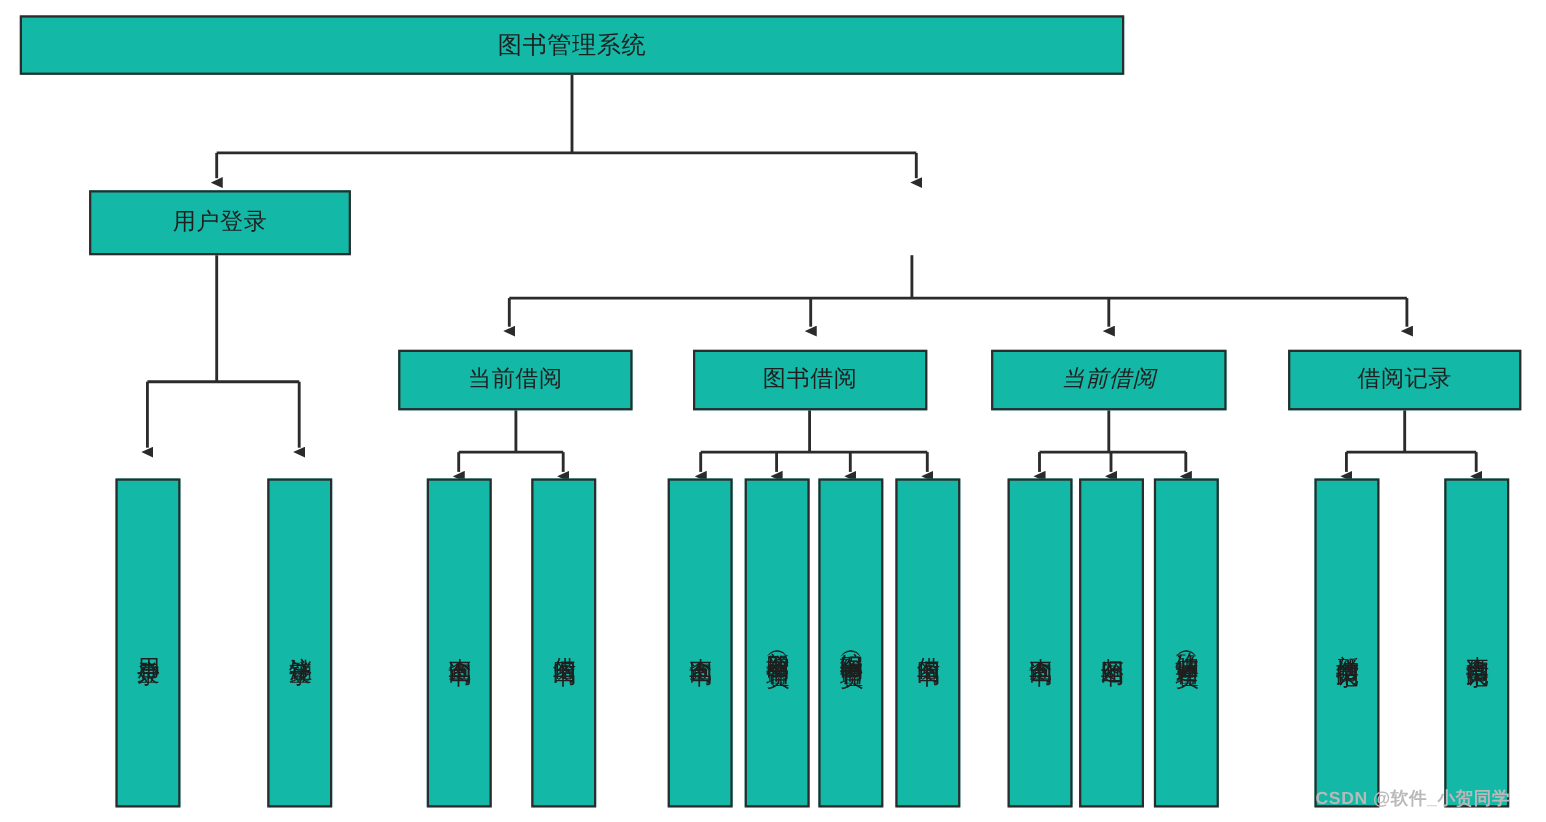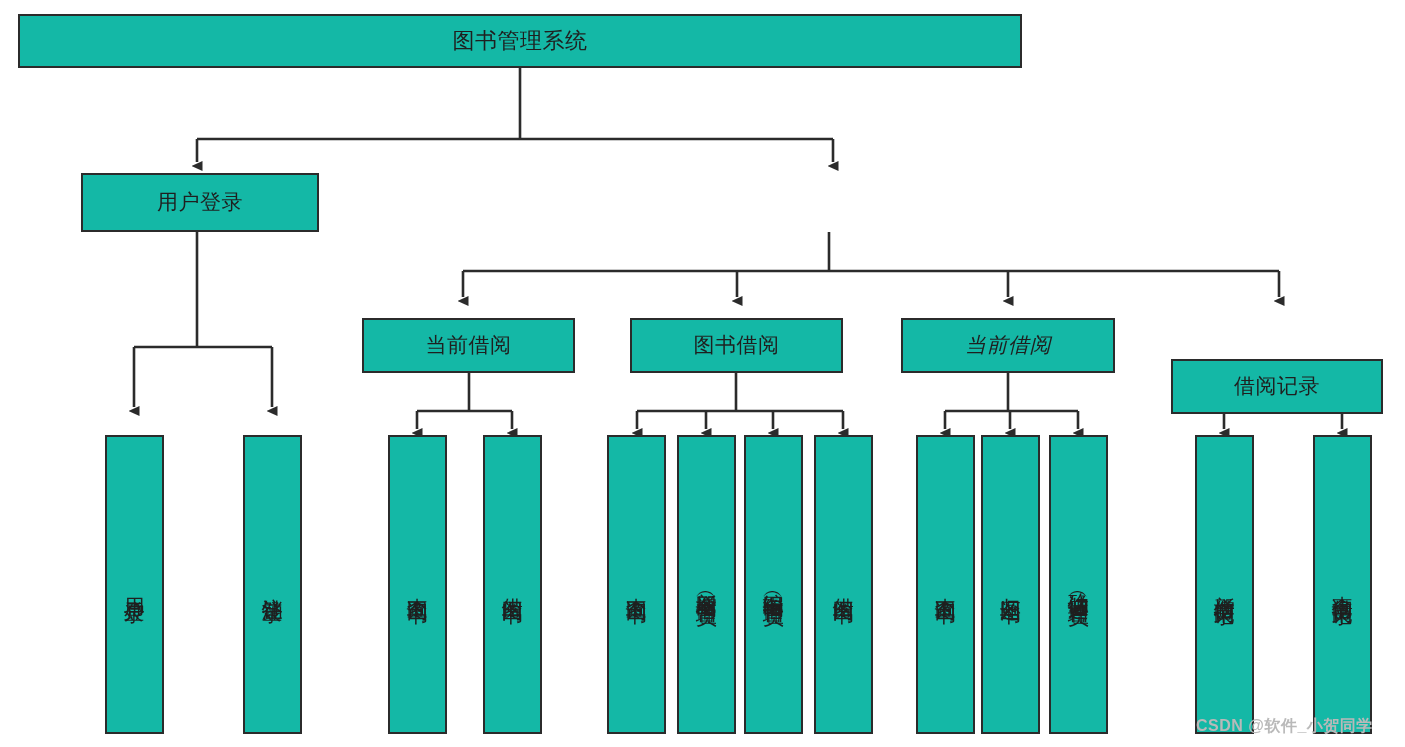--- a/index.html
+++ b/index.html
@@ -132,21 +132,21 @@
 
   <div class="node" style="left:362px; top:318px; width:213px; height:55px;">
     <span class="label">当前借阅</span>
   </div>
   <div class="node" style="left:630px; top:318px; width:213px; height:55px;">
     <span class="label">图书借阅</span>
   </div>
   <div class="node" style="left:901px; top:318px; width:214px; height:55px;font-style:italic;">
     <span class="label">当前借阅</span>
   </div>
-  <div class="node" style="left:1171px; top:318px; width:212px; height:55px;margin-top:41px;">
+  <div class="node" style="left:1171px; top:318px; width:212px; height:55px;">
     <span class="label">借阅记录</span>
   </div>
 
   <div class="node leaf" style="left:105px; top:435px; width:59px; height:299px;">
     <span class="label">用户登录</span>
   </div>
   <div class="node leaf" style="left:243px; top:435px; width:59px; height:299px;">
     <span class="label">注销登录</span>
   </div>
 

